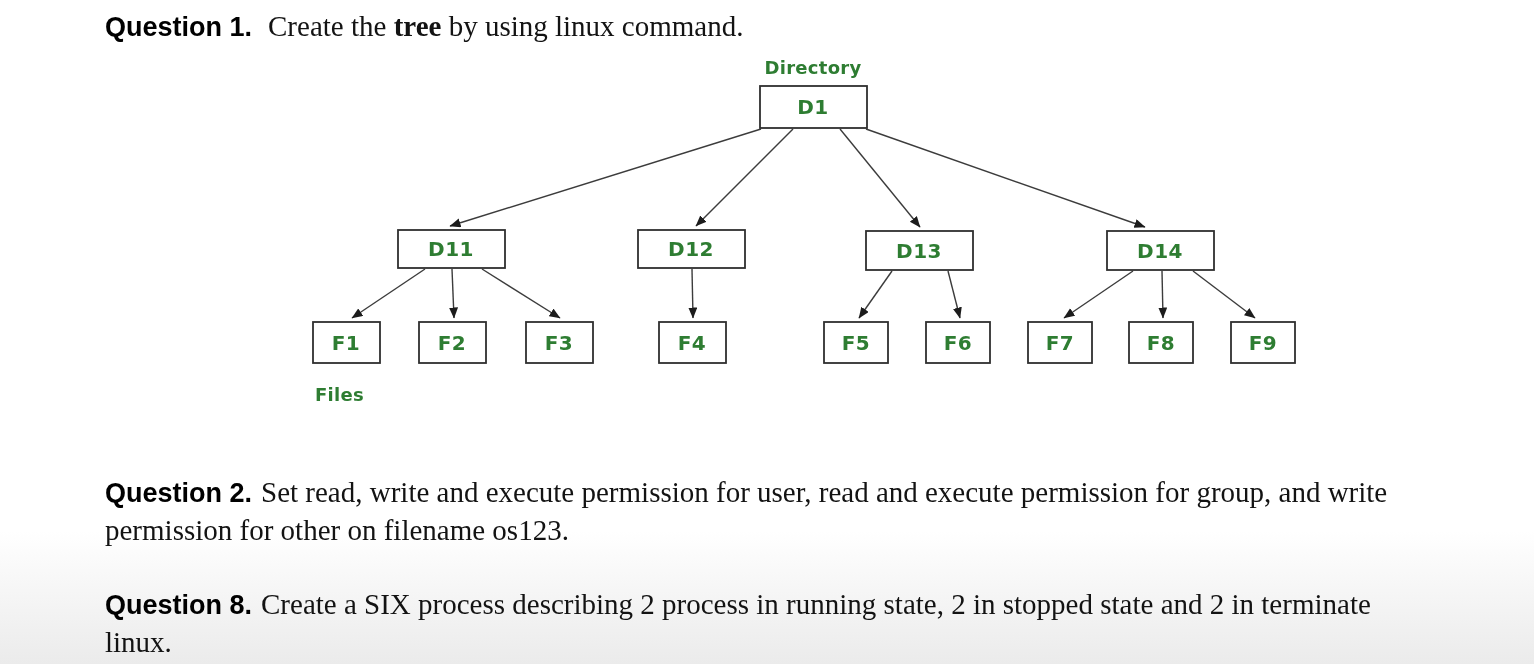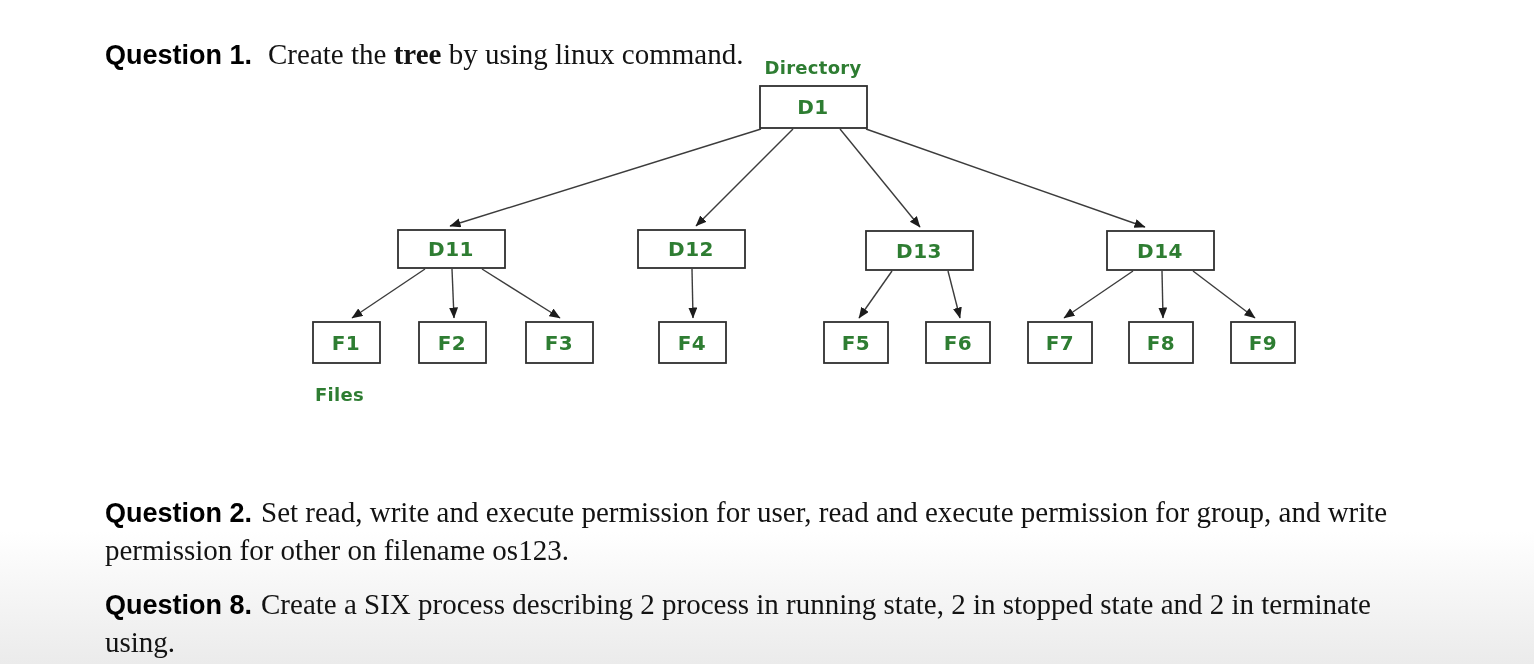--- a/index.html
+++ b/index.html
@@ -24,21 +24,21 @@
   }
   .tree-caption{
     font-family:"DejaVu Sans","Liberation Sans",sans-serif;font-weight:700;
     font-size:18px;fill:var(--green,#2e7d32);letter-spacing:0.3px;
   }
   .edge{stroke:#3c3c3c;stroke-width:1.4px;fill:none;}
 </style>
 </head>
 <body>
 
-<div class="para" style="top:36px;">
+<div class="para" style="top:8px;">
   <div class="pline">
     <span class="qlabel wide">Question 1.</span><span>Create the </span><b class="inword">tree</b><span> by using linux command.</span>
   </div>
 </div>
 
 <svg id="diagram" width="1534" height="430" viewBox="0 0 1534 430">
   <defs>
     <marker id="arrow" markerUnits="userSpaceOnUse" markerWidth="12" markerHeight="10" refX="10.5" refY="4.5" orient="auto">
       <path d="M0,0 L11,4.5 L0,9 Z" fill="#1c1c1c"></path>
     </marker>
@@ -119,25 +119,25 @@
   <g>
     <rect class="node-rect" x="1129" y="322" width="64" height="41"></rect>
     <text class="node-label" x="1161" y="350">F8</text>
   </g>
   <g>
     <rect class="node-rect" x="1231" y="322" width="64" height="41"></rect>
     <text class="node-label" x="1263" y="350">F9</text>
   </g>
 </svg>
 
-<div class="para" style="top:494px;">
+<div class="para" style="top:474px;">
   <div class="pline">
     <span class="qlabel">Question 2.</span><span>Set read, write and execute permission for user, read and execute permission for group, and write</span>
   </div>
   <div class="pline">permission for other on filename os123.</div>
 </div>
 
 <div class="para" style="top:586px;">
   <div class="pline">
     <span class="qlabel">Question 8.</span><span>Create a SIX process describing 2 process in running state, 2 in stopped state and 2 in terminate</span>
   </div>
-  <div class="pline">using.</div>
+  <div class="pline">linux.</div>
 </div>
 
 </body></html>

